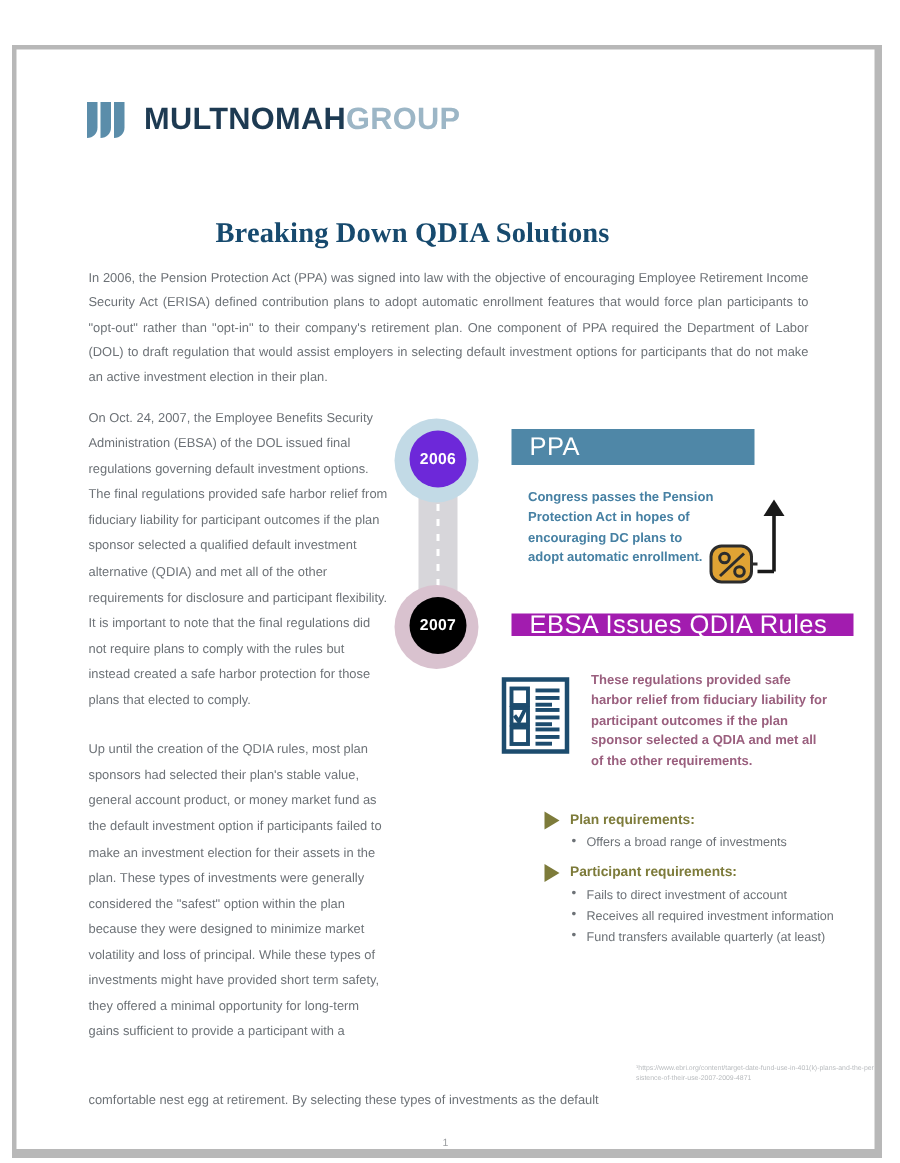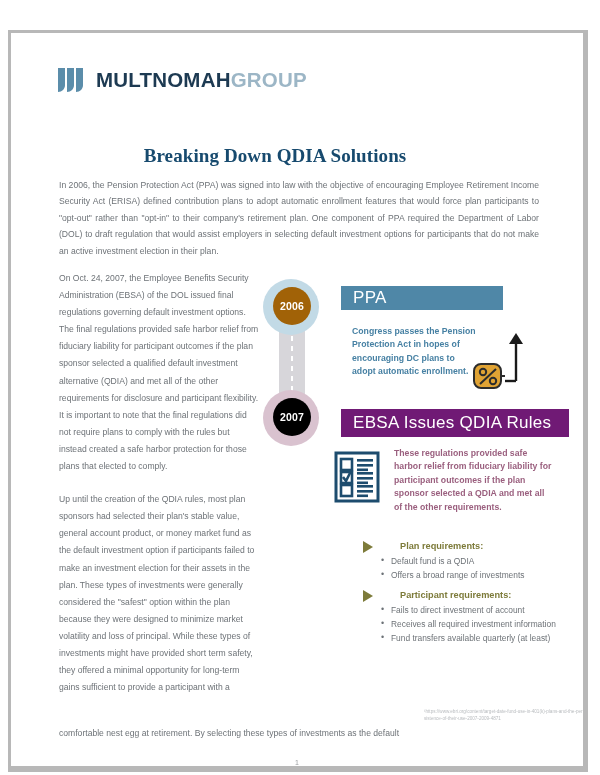--- a/index.html
+++ b/index.html
@@ -49,34 +49,34 @@
   .leftcol p:last-child{margin-bottom:0;}
   .leftcol .wide-tail{position:absolute;left:0;top:455px;width:390px;}
 
   
   .timeline{position:absolute;left:248px;top:240px;width:60px;height:170px;}
   .halo{position:absolute;border-radius:50%;}
   .halo-blue{left:4px;top:6px;width:56px;height:56px;background:#c2dae6;}
   .halo-mauve{left:4px;top:117px;width:56px;height:56px;background:#d9c2cf;}
   .node{position:absolute;border-radius:50%;display:flex;align-items:center;justify-content:center;
         color:#ffffff;font-size:10.5px;font-weight:bold;letter-spacing:.2px;}
-  .node-2006{left:14px;top:14px;width:38px;height:38px;background:#a16207;}
+  .node-2006{left:14px;top:14px;width:38px;height:38px;background:#6d28d9;}
   .node-2007{left:14px;top:125px;width:38px;height:38px;background:#000000;}
   .connector{position:absolute;left:20px;top:33px;width:26px;height:122px;background:#d7d6da;}
   .connector-dash{position:absolute;left:32px;top:33px;width:2px;height:122px;
     background:repeating-linear-gradient(to bottom,#ffffff 0px,#ffffff 5px,transparent 5px,transparent 10px);}
 
   
   .bar{
     position:absolute;color:#ffffff;font-size:17px;font-weight:300;
     display:flex;align-items:center;padding-left:12px;box-sizing:border-box;
     letter-spacing:.3px;
   }
   .bar-ppa{left:330px;top:253px;width:162px;height:24px;background:#4f87a7;}
-  .bar-ebsa{left:330px;top:376px;width:228px;height:28px;background:#701a75;}
+  .bar-ebsa{left:330px;top:376px;width:228px;height:15px;background:#a21caf;}
 
   .callout-blue{
     position:absolute;left:341px;top:292px;width:125px;
     font-size:8.7px;font-weight:bold;line-height:13.4px;color:#4680a3;
   }
   .callout-mauve{
     position:absolute;left:383px;top:414px;width:160px;
     font-size:8.7px;font-weight:bold;line-height:13.4px;color:#9a5f7e;
   }
 
@@ -85,21 +85,21 @@
   .arrow-icon{position:absolute;left:492px;top:298px;}
 
   
   .checklist-icon{position:absolute;left:323px;top:418px;}
 
   
   .reqs{position:absolute;left:352px;top:507px;width:200px;}
   .req-group{position:relative;margin-bottom:7px;}
   .req-head{
     display:flex;align-items:flex-start;
-    font-size:9.2px;font-weight:bold;color:#7d7b3a;line-height:13px;margin-bottom:2px;gap:20px;
+    font-size:9.2px;font-weight:bold;color:#7d7b3a;line-height:13px;margin-bottom:2px;
   }
   .tri{
     width:0;height:0;border-left:10px solid #7d7b3a;
     border-top:6px solid transparent;border-bottom:6px solid transparent;
     margin-right:7px;margin-top:1px;flex:none;
   }
   .req-list{margin:0;padding-left:28px;list-style:none;}
   .req-list li{
     position:relative;font-size:8.4px;line-height:12.6px;color:#6d7277;margin-bottom:1.5px;
   }
@@ -194,21 +194,20 @@
     <div class="callout-mauve">These regulations provided safe harbor relief from fiduciary liability for participant outcomes if the plan sponsor selected a QDIA and met all of the other requirements.</div>
 
     <div class="reqs">
 
       <div class="req-group">
         <div class="req-head">
           <span class="tri"></span>
           <span>Plan requirements:</span>
         </div>
         <ul class="req-list">
-          <li>Default fund is a QDIA</li>
           <li>Offers a broad range of investments</li>
         </ul>
       </div>
 
       <div class="req-group">
         <div class="req-head">
           <span class="tri"></span>
           <span>Participant requirements:</span>
         </div>
         <ul class="req-list">

